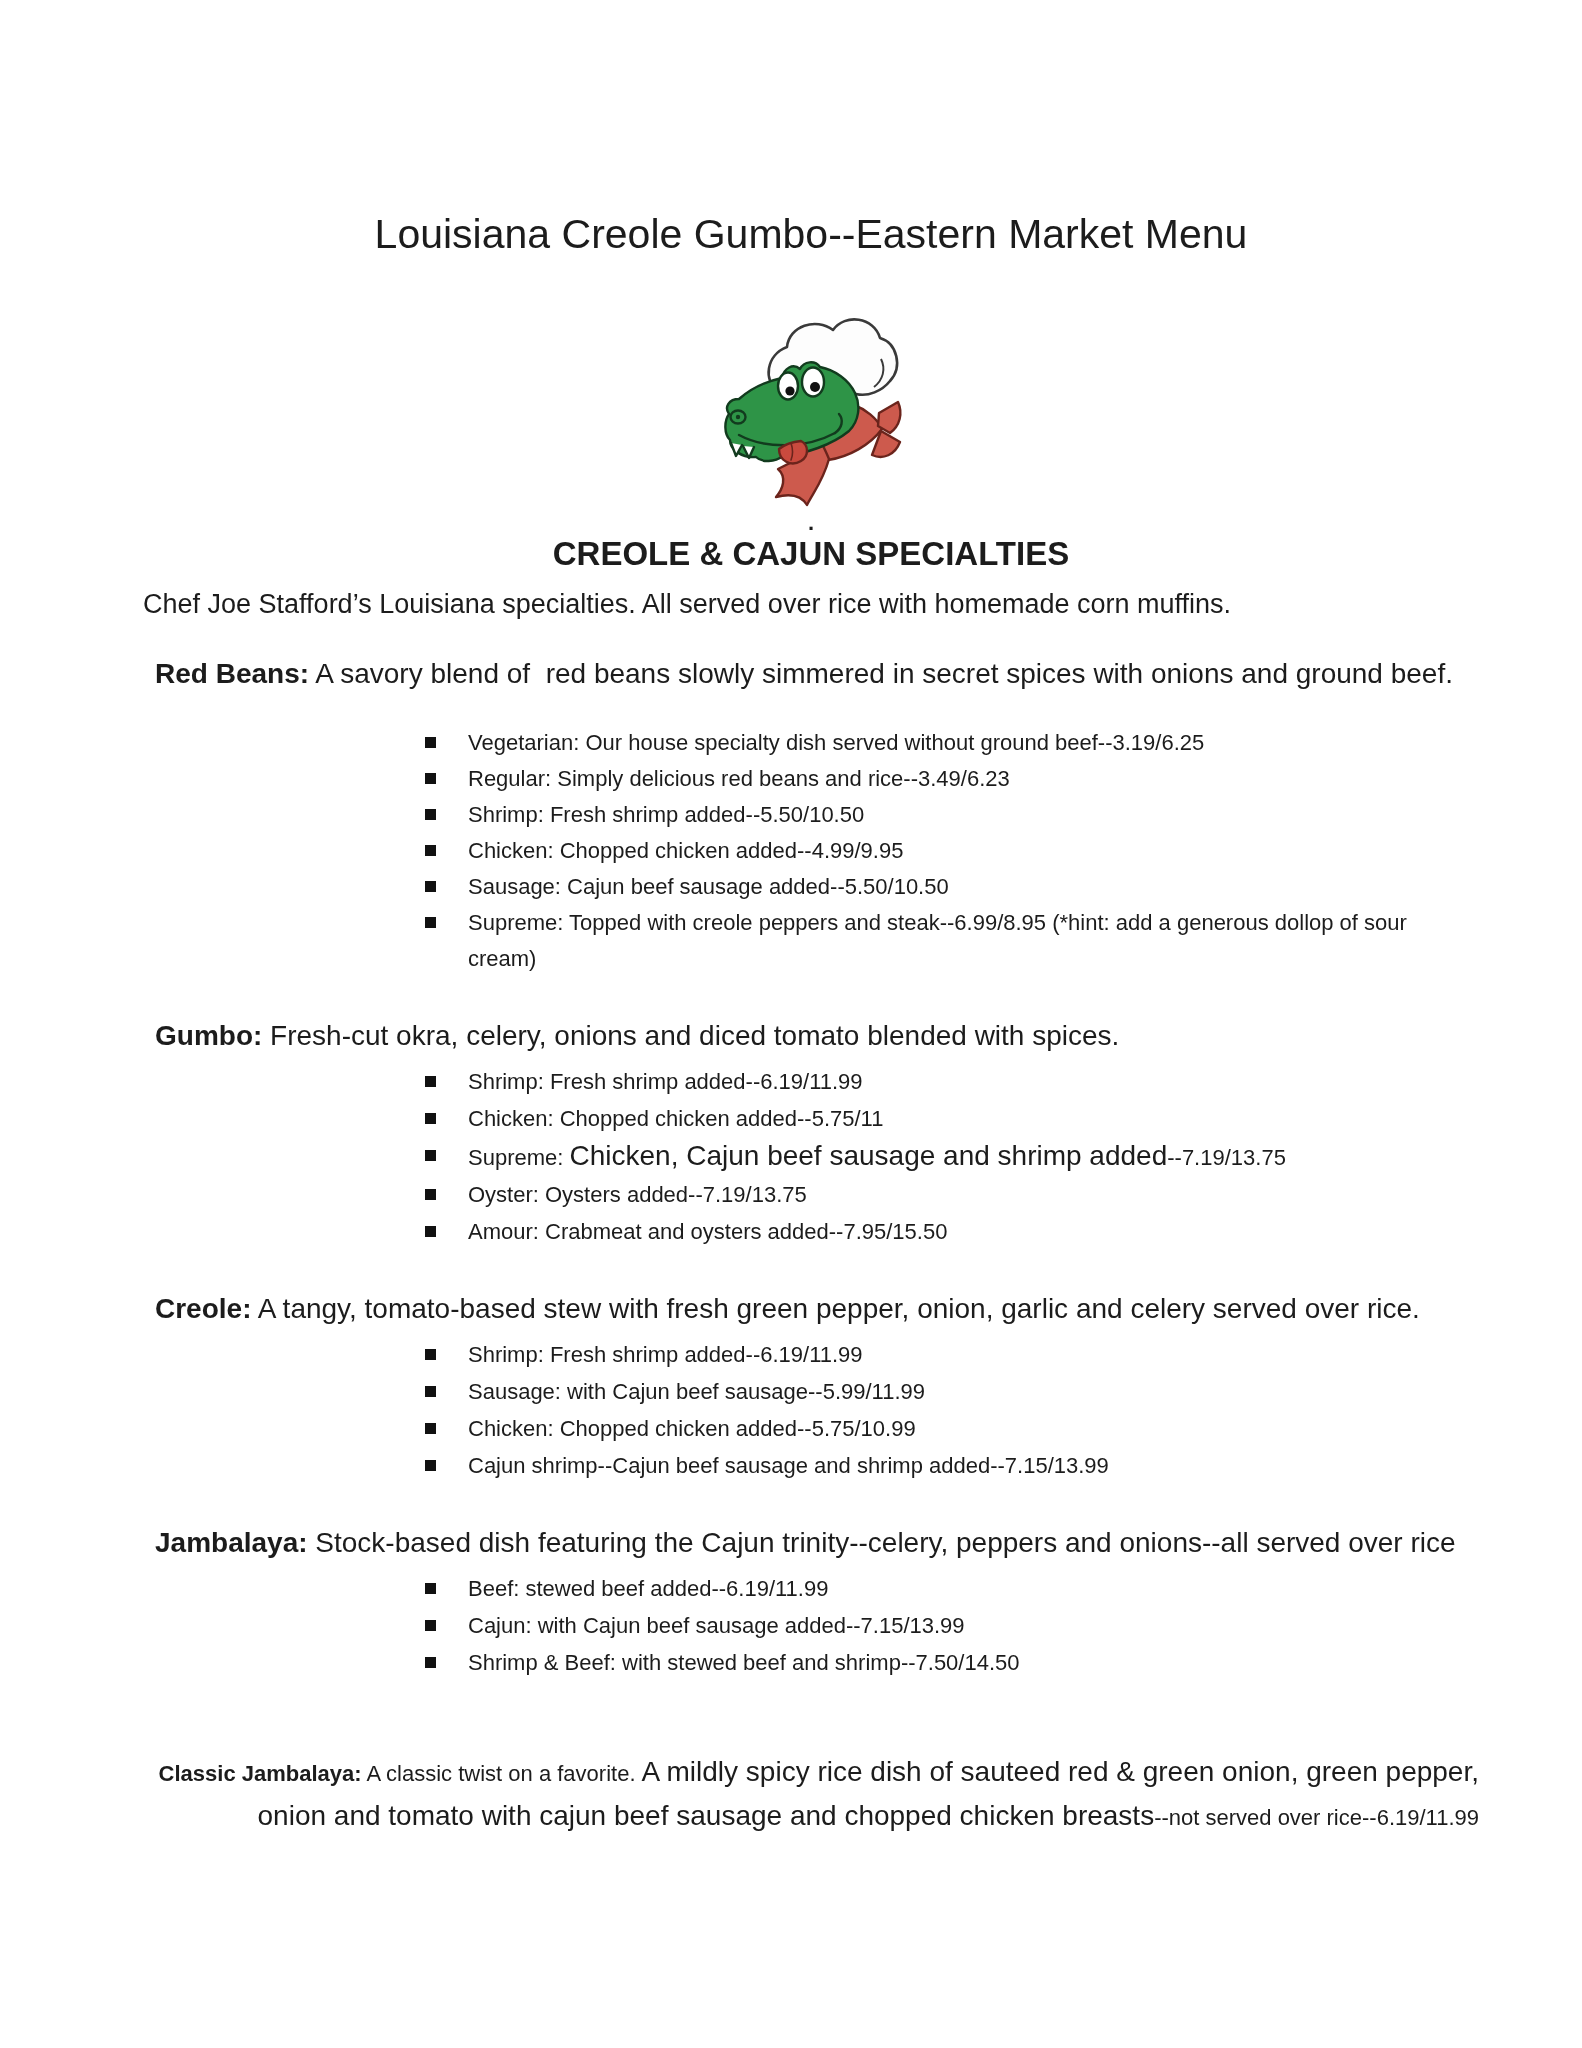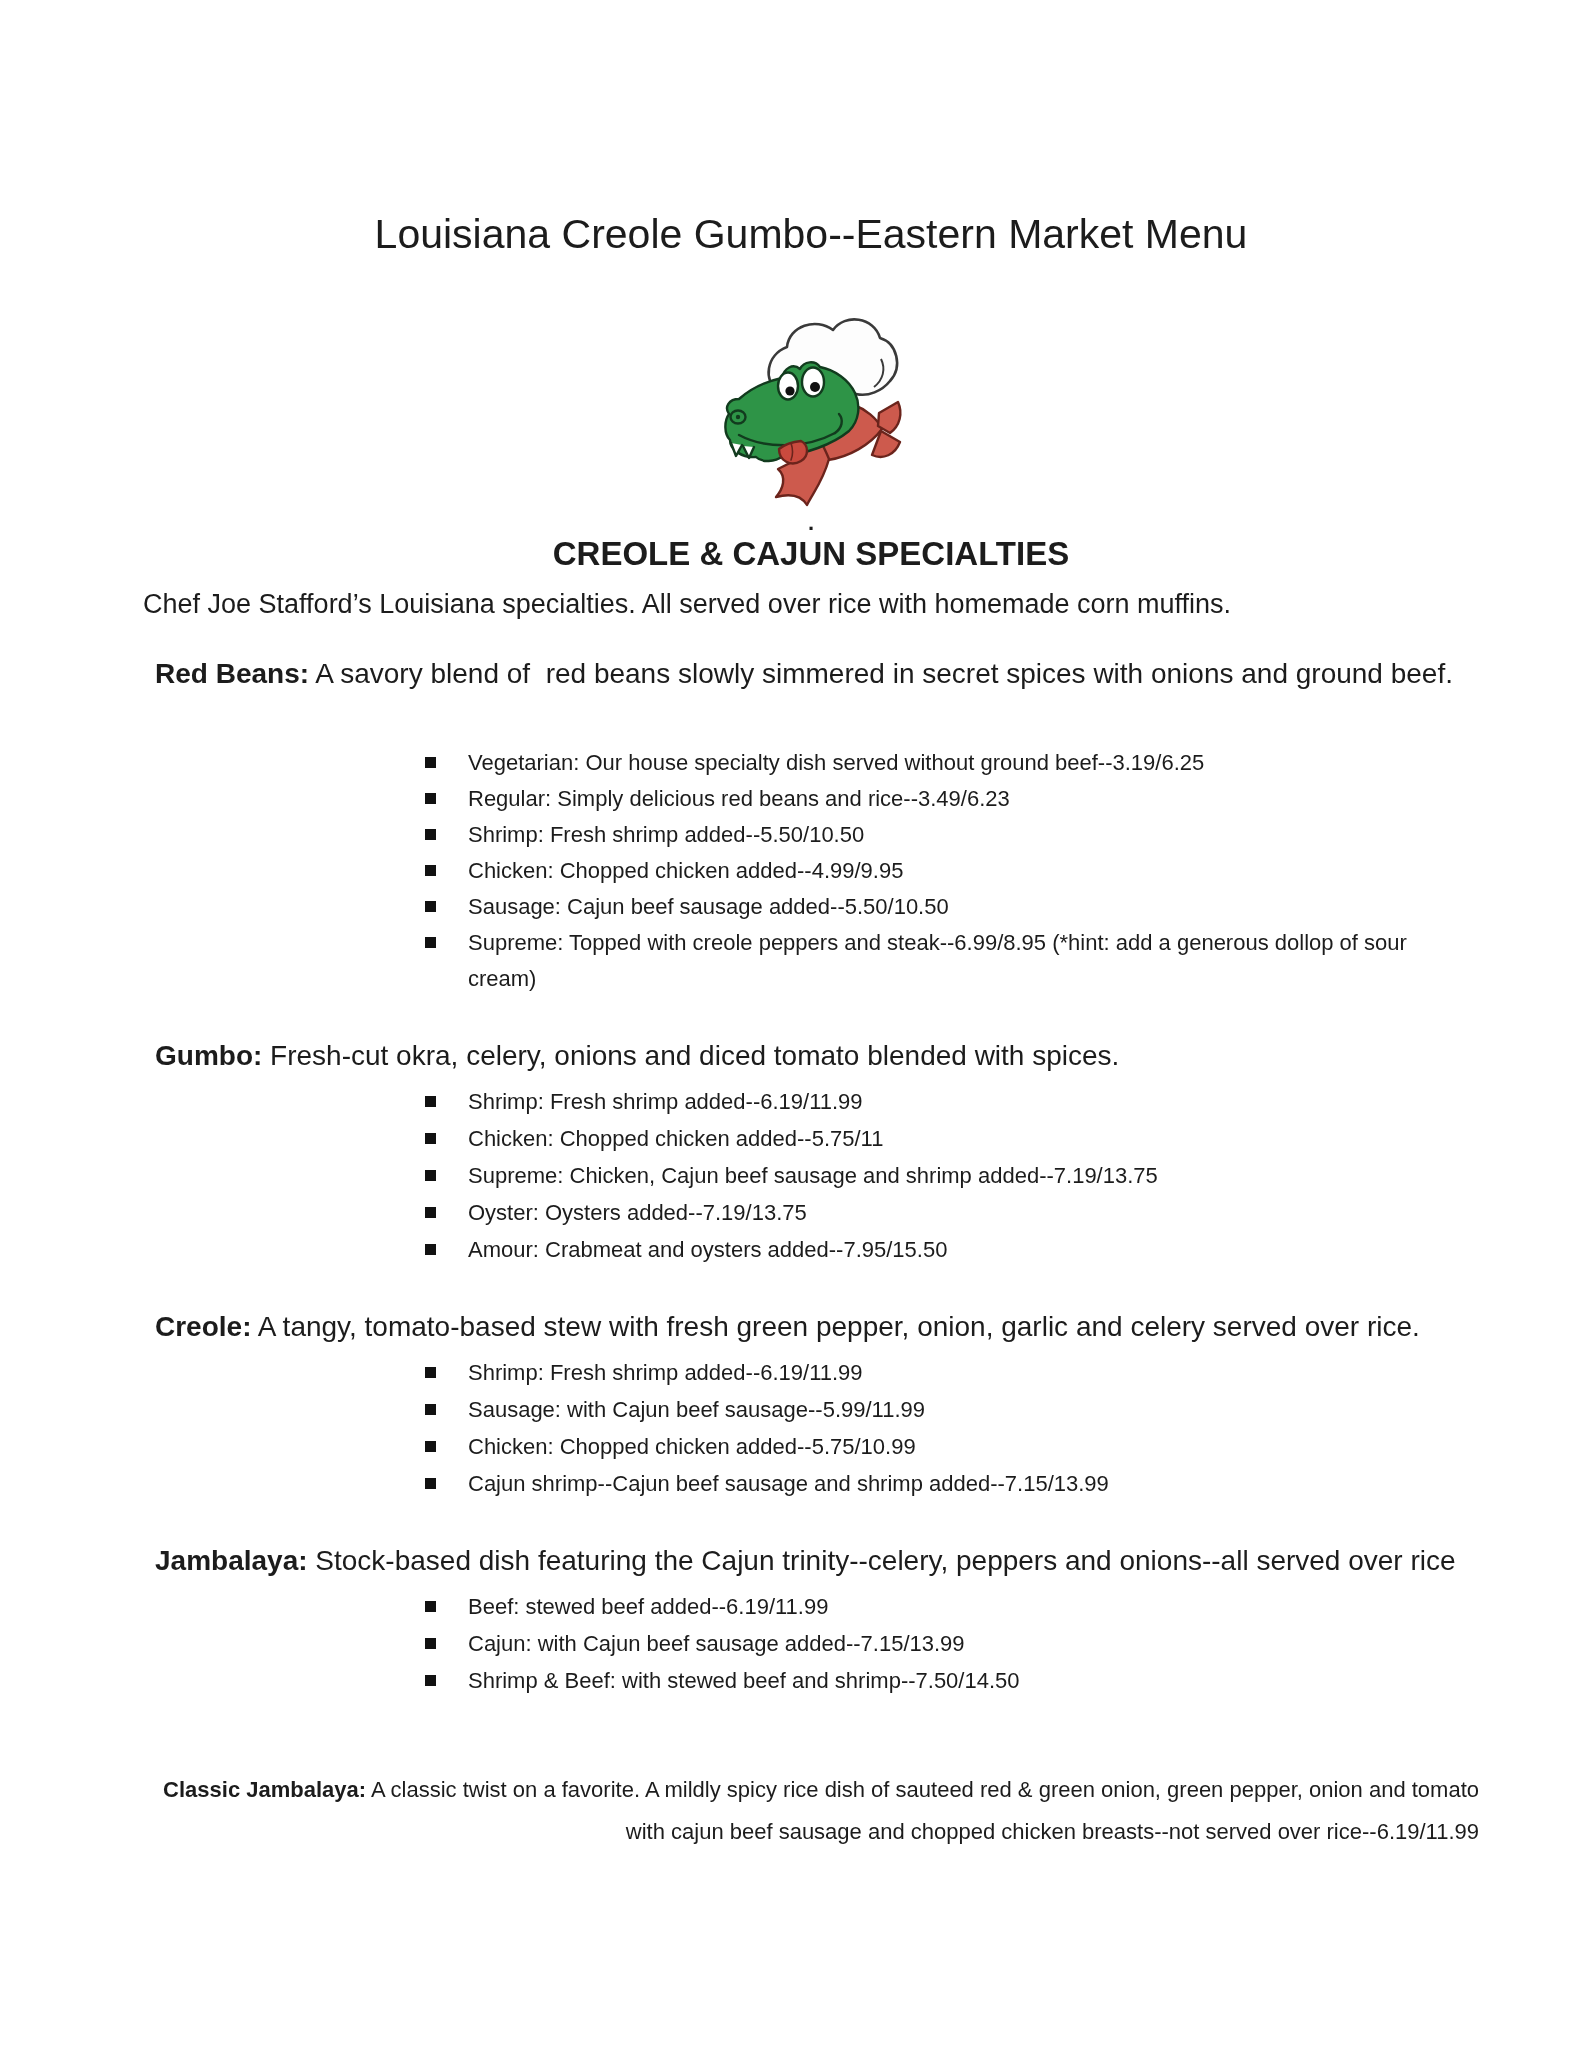--- a/index.html
+++ b/index.html
@@ -61,26 +61,26 @@
     padding-left:325px;
     line-height:37px;
   }
   ul.menu-list li::before {
     content:"";
     position:absolute;
     left:282px; top:13px;
     width:11px; height:11px;
     background:#111;
   }
-  ul.rb-list { margin-top:56px; }
+  ul.rb-list { margin-top:36px; }
   ul.rb-list li { line-height:36px; }
   ul.rb-list li::before { top:12px; }
   ul.tight-list { margin-top:5px; }
 
-  .big-text { font-size:22px; }
+  .big-text { font-size:28px; }
 
   .classic {
     margin-top:70px;
     font-size:22px;
     line-height:42px;
     text-align:right;
   }
   .classic .label { font-weight:700; }
 </style>
 </head>

